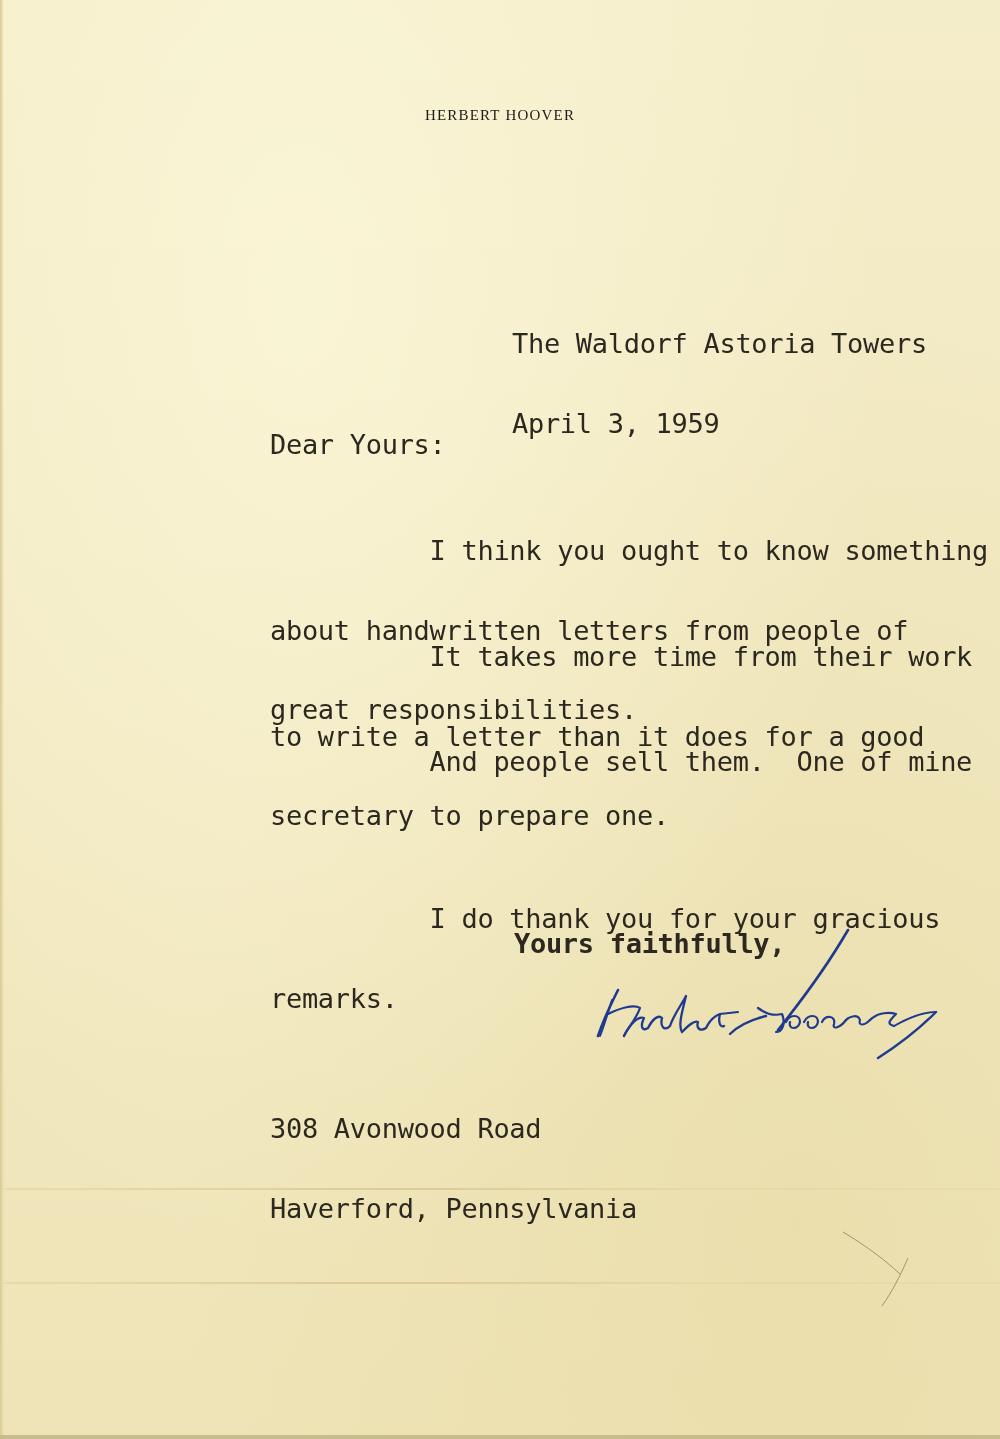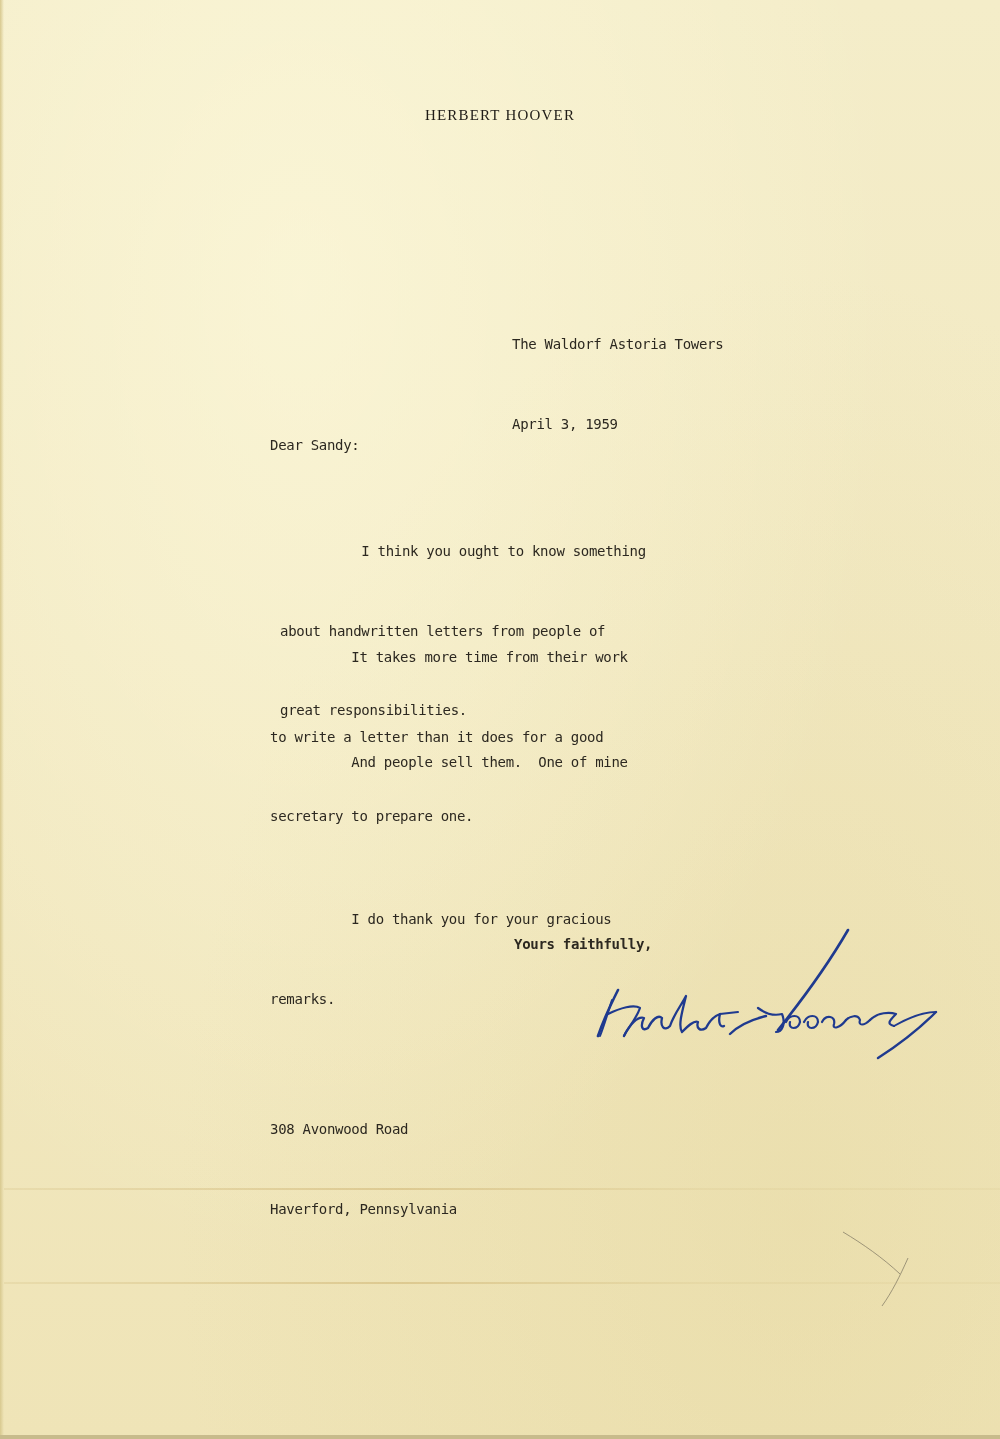--- a/index.html
+++ b/index.html
@@ -41,31 +41,31 @@
       left: 0;
       width: 1000px;
       text-align: center;
       font-family: "Liberation Serif", serif;
       font-size: 15px;
       letter-spacing: 1.2px;
       color: #1e1b16;
     }
     .mono {
       font-family: "DejaVu Sans Mono", "Liberation Mono", monospace;
-      font-size: 14px;
+      font-size: 27px;
       line-height: 26.5px;
       color: #2c2820;
       white-space: pre;
       letter-spacing: -0.3px;
     }
     .block { position: absolute; }
     .address-block { top: 278px; left: 512px; }
     .salutation { top: 432px; left: 270px; }
     .para { left: 270px; }
-    .p1 { top: 485px; margin-left: 10px; }
+    .p1 { top: 485px; }
     .p2 { top: 591px; }
     .p3 { top: 696px; }
     .p4 { top: 774px; }
     .p5 { top: 853px; }
     .closing { top: 931px; left: 514px; font-weight: bold; }
     .signature {
       position: absolute;
       left: 590px;
       top: 928px;
       width: 360px;
@@ -90,21 +90,21 @@
   <div class="fold fold-1"></div>
   <div class="fold fold-2"></div>
 
   <div class="letterhead">HERBERT HOOVER</div>
 
   <div class="block mono address-block">
     <span class="line">The Waldorf Astoria Towers</span>
     <span class="line">April 3, 1959</span>
   </div>
 
-  <div class="block mono salutation">Dear Sandy:</div>
+  <div class="block mono salutation">Dear Yours:</div>
 
   <div class="block mono para p1">
     <span class="line">          I think you ought to know something</span>
     <span class="line">about handwritten letters from people of</span>
     <span class="line">great responsibilities.</span>
   </div>
 
   <div class="block mono para p2">
     <span class="line">          It takes more time from their work</span>
     <span class="line">to write a letter than it does for a good</span>

